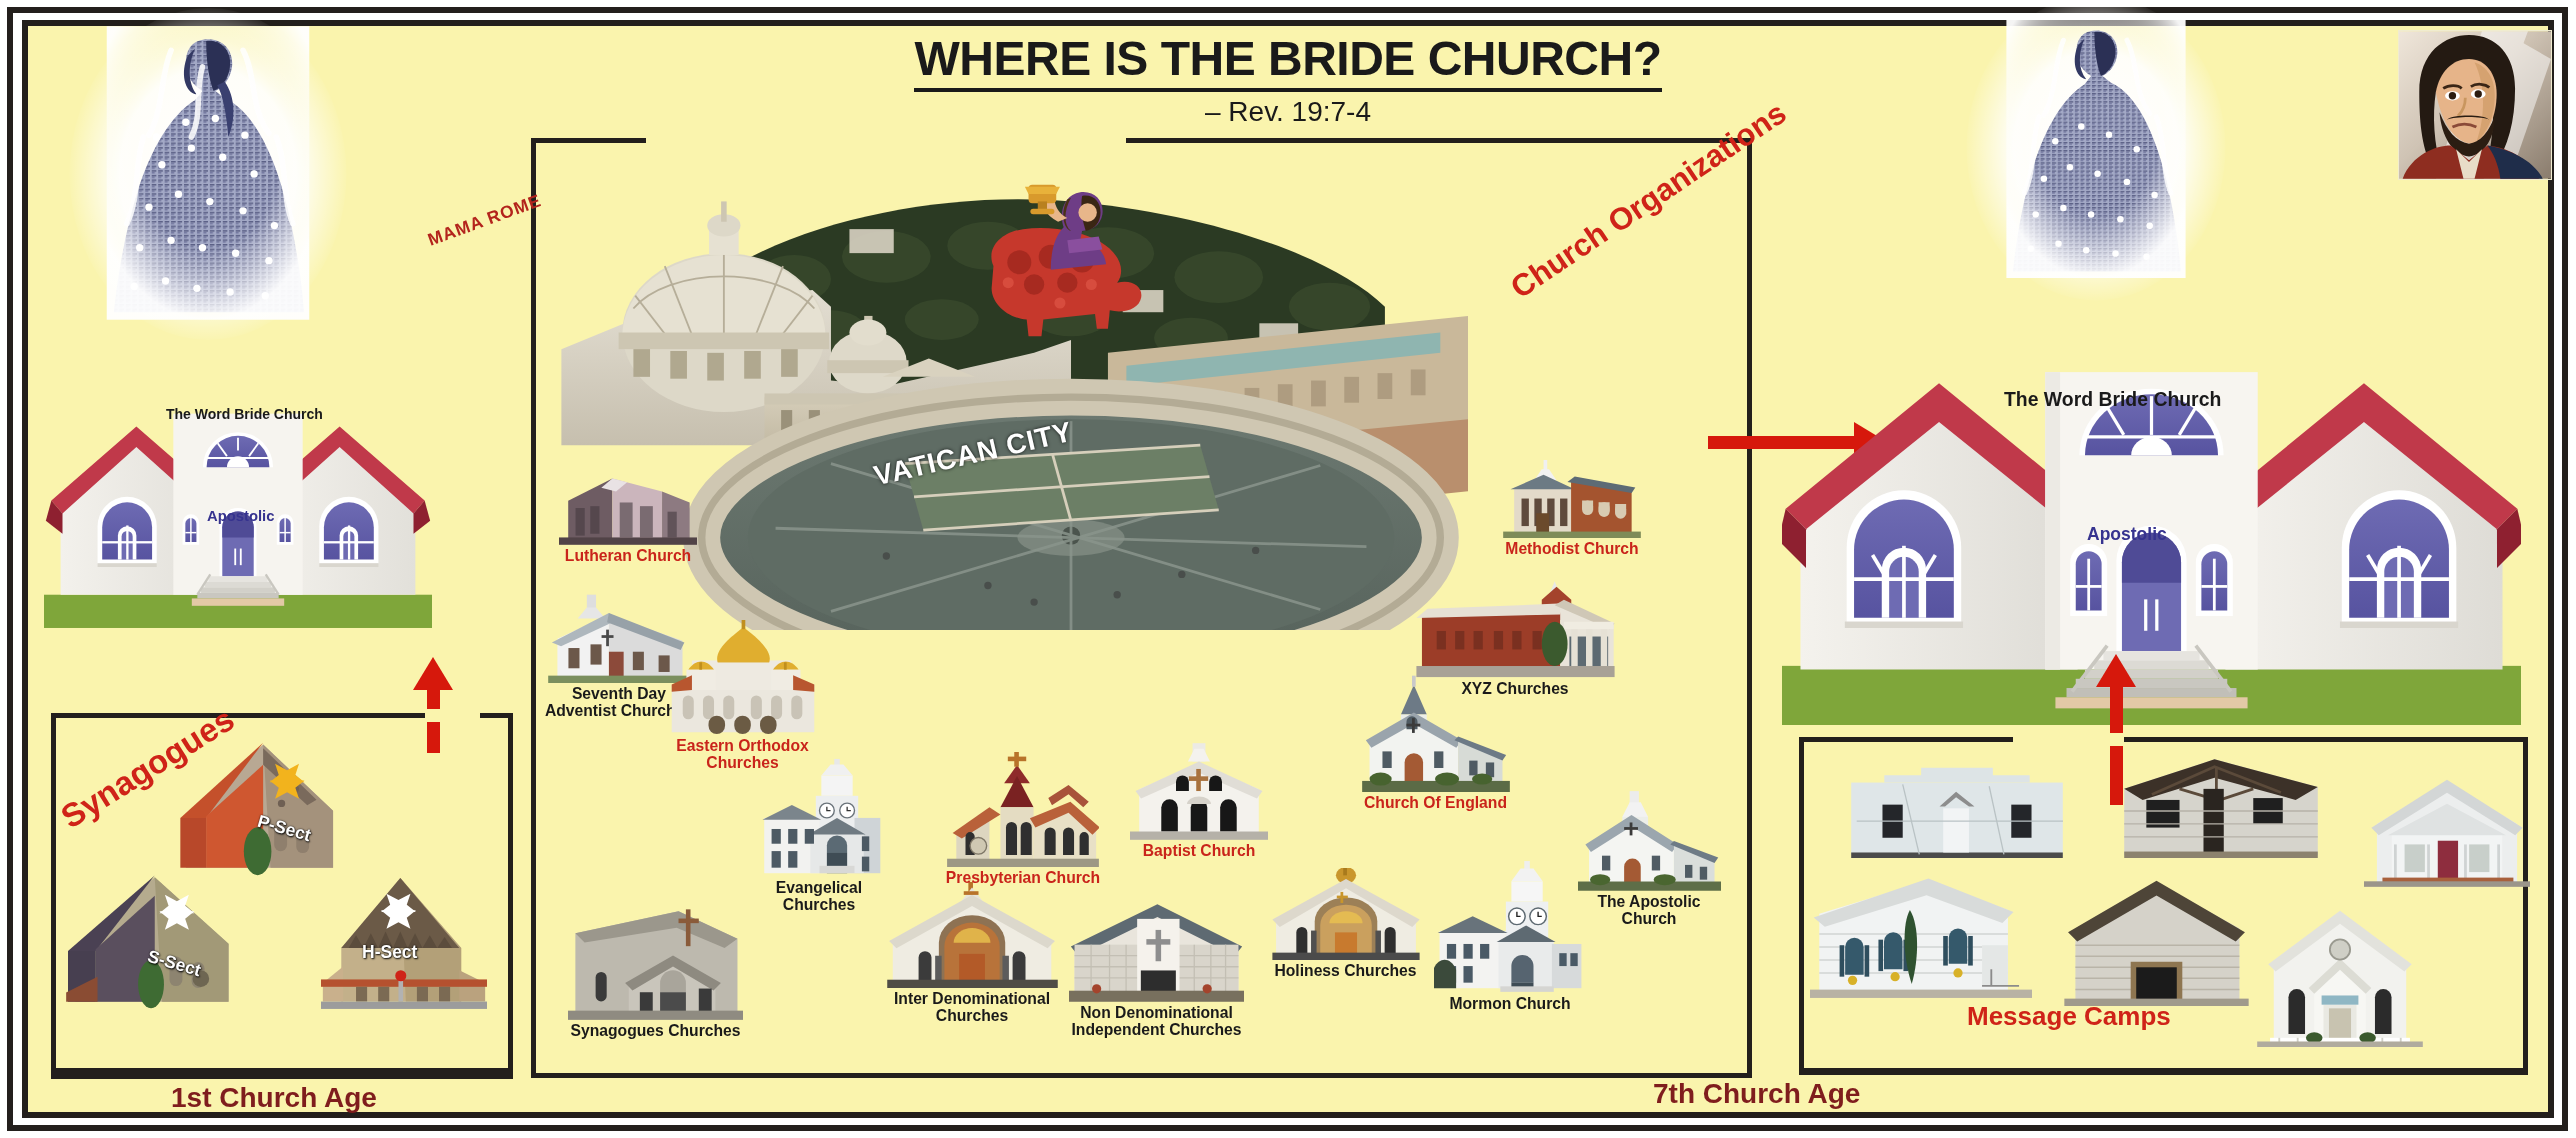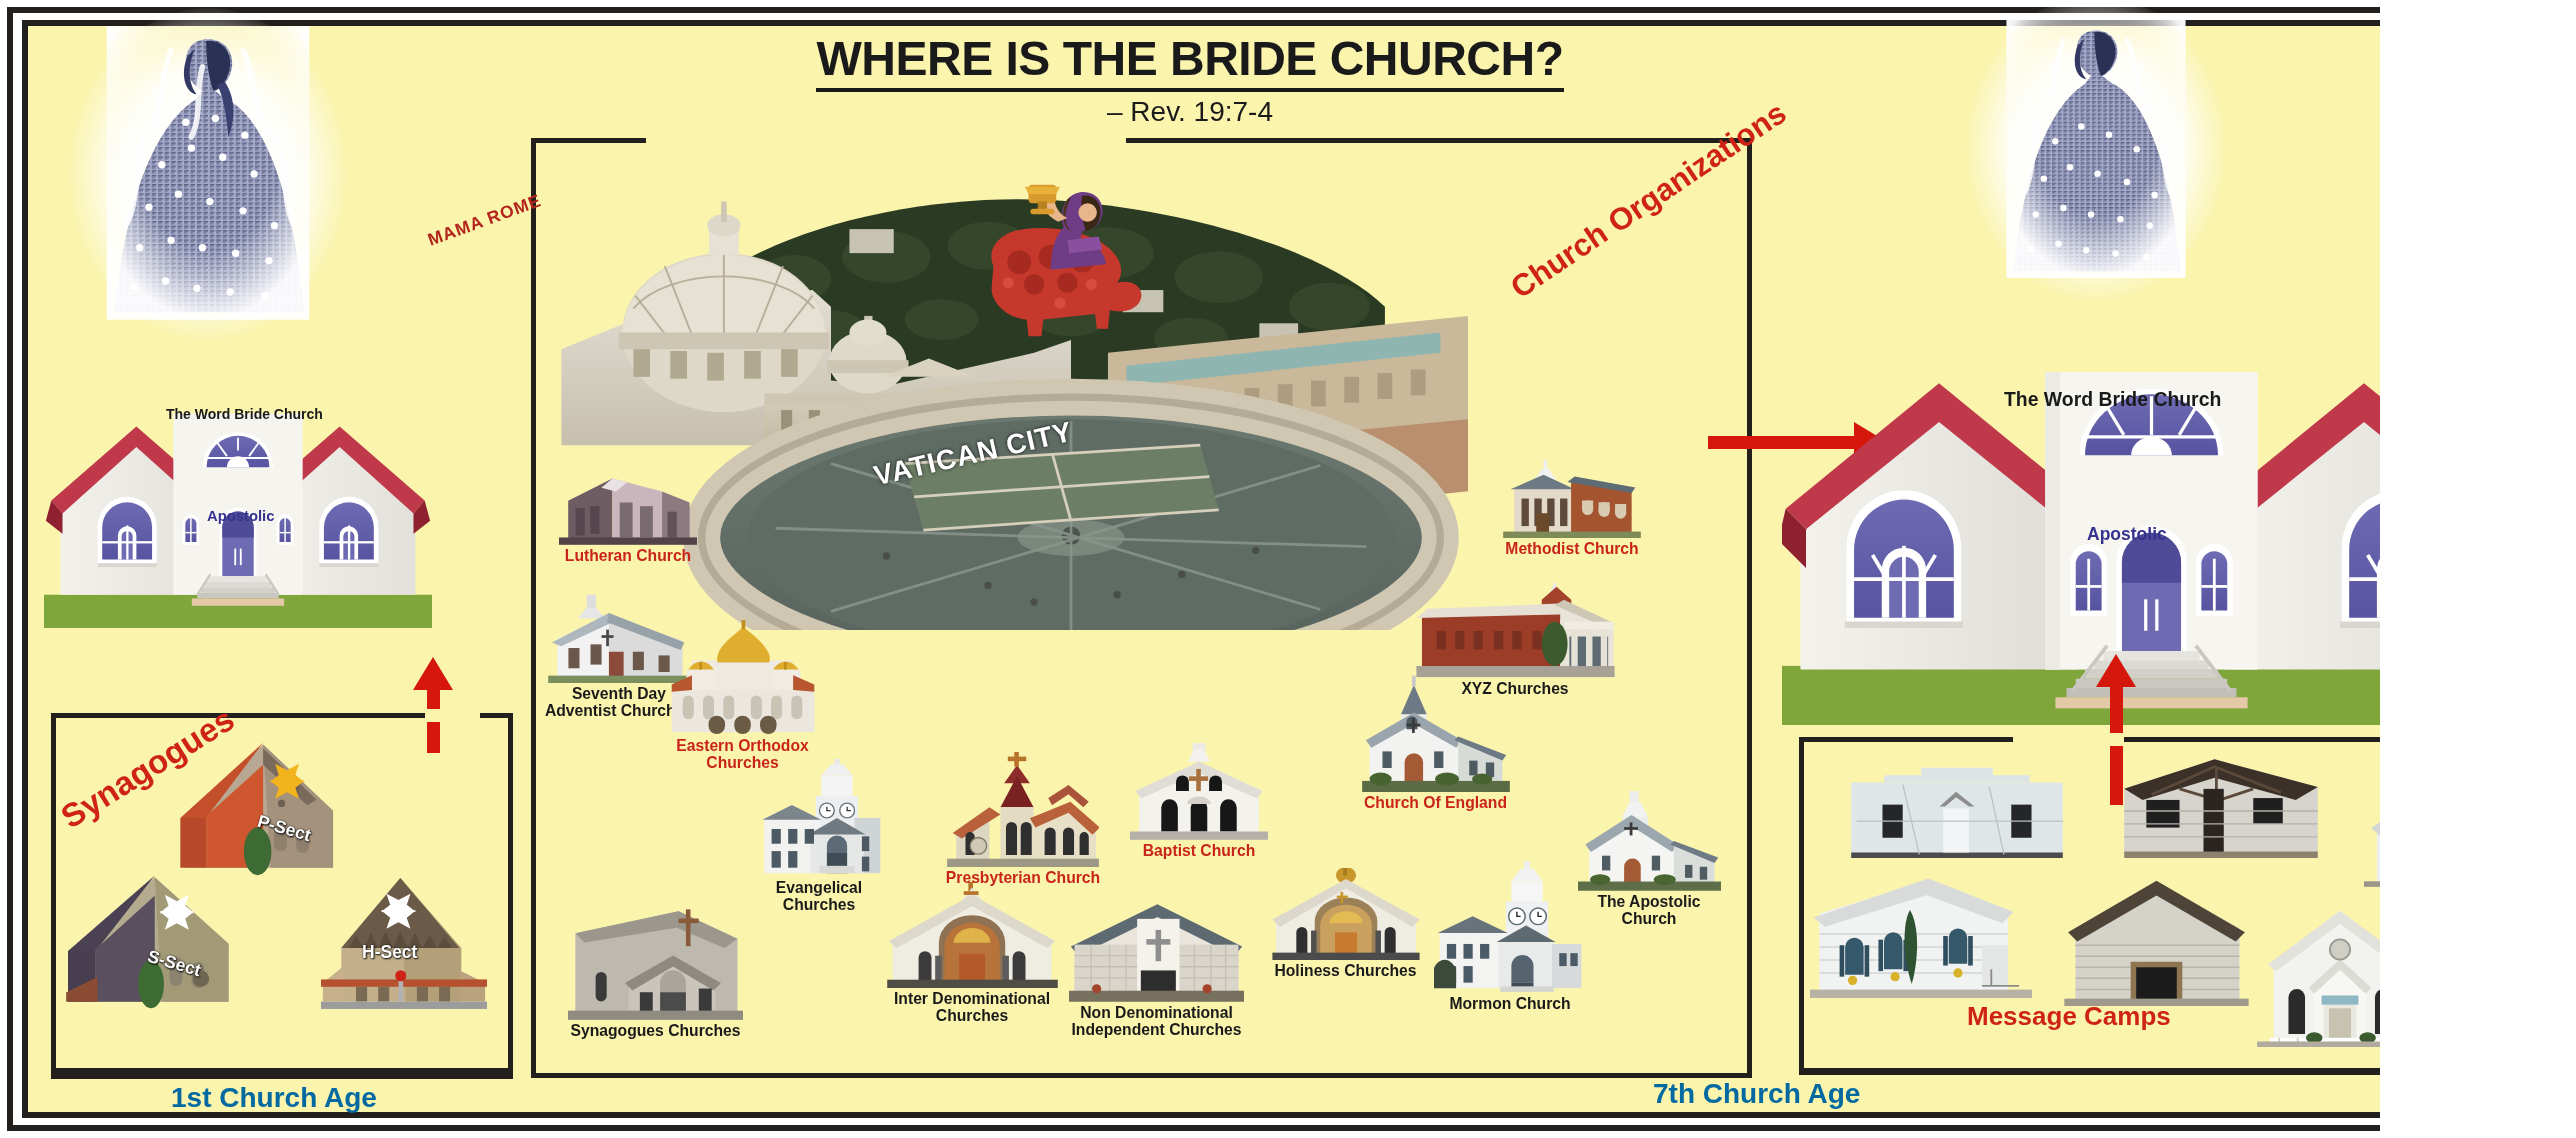--- a/index.html
+++ b/index.html
@@ -1,17 +1,17 @@
 <!DOCTYPE html>
 <html style="font-size:14.8px"><head>
 <meta charset="utf-8">
 <style>
   html,body{margin:0;padding:0;background:#ffffff;}
   body{font-family:"Liberation Sans", sans-serif;}
-  #stage{position:relative;width:2380px;height:1138px;background:#ffffff;overflow:hidden;}
+  #stage{position:relative;width:2576px;height:1138px;background:#ffffff;overflow:hidden;}
 
   
   .frame-outer{position:absolute;left:7.4px;top:7.4px;width:2561px;height:1124px;border:6.5px solid #231f1c;box-sizing:border-box;background:#ffffff;}
   .frame-inner{position:absolute;left:22px;top:20.3px;width:2532px;height:1098px;border:6.5px solid #231f1c;box-sizing:border-box;background:#faf4ad;}
 
   
   .title{position:absolute;left:0;right:0;top:31px;text-align:center;font-size:48px;font-weight:bold;color:#1a1a1a;letter-spacing:-0.5px;}
   .title span{border-bottom:4.6px solid #1a1a1a;padding-bottom:2.8px;}
   .subtitle{position:absolute;left:0;right:0;top:96px;text-align:center;font-size:28px;color:#1a1a1a;}
 
@@ -19,21 +19,21 @@
   .center-panel{position:absolute;left:531px;top:138px;width:1221px;height:940px;border:5.5px solid #231f1c;box-sizing:border-box;background:transparent;}
   .center-gap-top{position:absolute;left:646px;top:135px;width:480px;height:13px;background:#faf4ad;}
 
   
   .box-syn{position:absolute;left:51px;top:713px;width:462px;height:360px;border:5.5px solid #231f1c;box-sizing:border-box;}
   .box-camps{position:absolute;left:1799px;top:737px;width:729px;height:336px;border:5.5px solid #231f1c;box-sizing:border-box;}
   .box-camps-gap{position:absolute;left:2013px;top:733px;width:111px;height:13px;background:#faf4ad;}
   .box-syn-gap{position:absolute;left:425px;top:709px;width:55px;height:13px;background:#faf4ad;}
 
   
-  .age-label{position:absolute;font-size:28px;font-weight:bold;color:#0369a1;}
+  .age-label{position:absolute;font-size:28px;font-weight:bold;color:#7f1d1d;}
   .age-1{left:171px;top:1082px;}
   .age-7{left:1653px;top:1078px;}
   .age-rule-left{position:absolute;left:51px;top:1073px;width:462px;height:5.5px;background:#231f1c;}
   .age-rule-right{position:absolute;left:1799px;top:1069px;width:729px;height:5.5px;background:#231f1c;}
 
   
   .rot-red{position:absolute;color:#cf2318;font-weight:bold;font-size:33px;text-align:center;line-height:1.08;}
   .syn-cap{left:55px;top:805px;transform:rotate(-32deg);transform-origin:left top;}
   .org-cap{left:1505px;top:277px;transform:rotate(-34deg);transform-origin:left top;font-size:31px;}
   .camps-cap{left:1967px;top:1002px;font-size:26px;}

